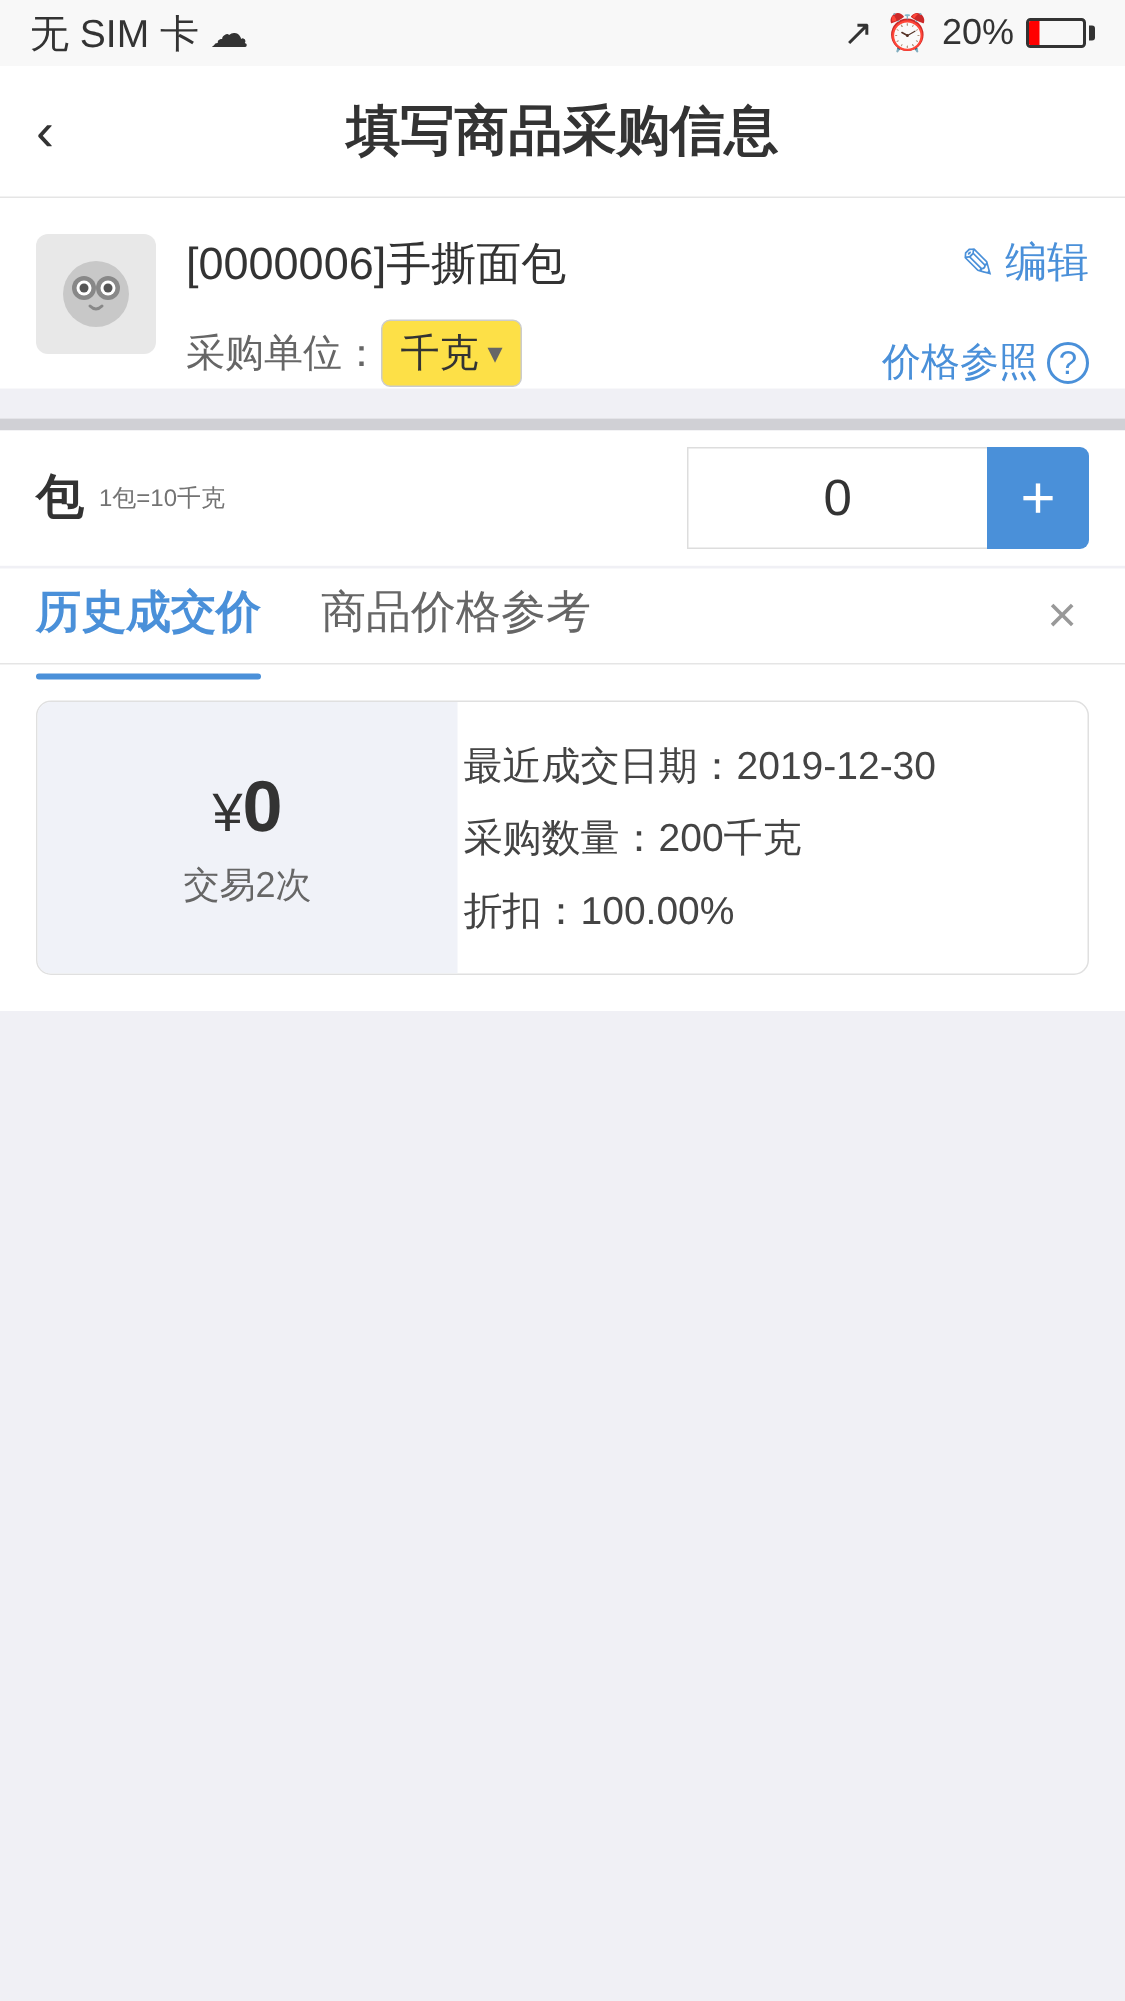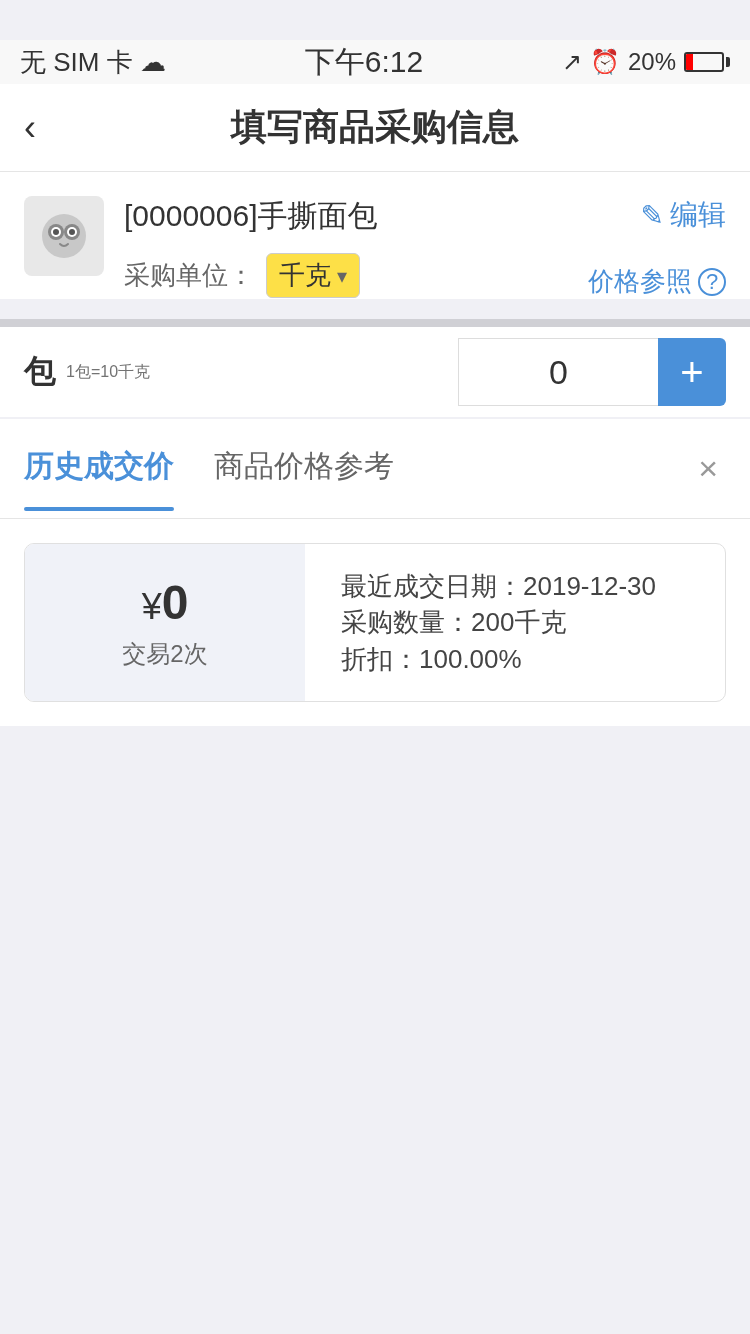--- a/index.html
+++ b/index.html
@@ -16,21 +16,20 @@
     
     .status-bar {
       width: 750px;
       height: 44px;
       background: #f8f8f8;
       display: flex;
       align-items: center;
       justify-content: space-between;
       padding: 0 20px;
       font-size: 26px;
-      margin-top: 40px;
     }
     .status-left { display: flex; align-items: center; gap: 8px; }
     .status-center { font-size: 30px; font-weight: 500; }
     .status-right { display: flex; align-items: center; gap: 8px; font-size: 24px; }
     .battery-icon {
       display: inline-flex;
       align-items: center;
       gap: 2px;
     }
     .battery-body {
@@ -110,21 +109,20 @@
     .product-info { display: flex; flex-direction: column; }
     .product-code {
       font-size: 30px;
       color: #333;
       font-weight: 500;
       margin-bottom: 16px;
     }
     .product-unit-row {
       display: flex;
       align-items: center;
-      gap: 12px;
       font-size: 26px;
       color: #666;
     }
     .unit-selector {
       border: 1px solid #ccc;
       border-radius: 6px;
       padding: 4px 12px;
       font-size: 26px;
       color: #333;
       background: #fde047;
@@ -217,21 +215,21 @@
     
     .tabs-section {
       background: #fff;
     }
     .tabs-header {
       display: flex;
       align-items: center;
       justify-content: space-between;
       border-bottom: 1px solid #e5e5e5;
       padding: 0 24px;
-      height: 100px;
+      height: 64px;
       position: relative;
     }
     .tabs-left {
       display: flex;
       gap: 40px;
     }
     .tab-item {
       font-size: 30px;
       color: #666;
       padding-bottom: 4px;
@@ -293,39 +291,39 @@
       font-size: 36px;
       font-weight: 400;
     }
     .price-trade-count {
       font-size: 24px;
       color: #666;
       margin-top: 8px;
     }
     .price-card-right {
       flex: 1;
-      padding: 24px 36px;
+      padding: 24px 4px;
       display: flex;
       flex-direction: column;
       justify-content: center;
+      gap: 12px;
     }
     .price-detail-row {
       font-size: 26px;
       color: #444;
       line-height: 1.4;
     }
   </style>
 </head>
 <body>
 
 <div class="status-bar">
   <div class="status-left">
     <span>无 SIM 卡 ☁</span>
   </div>
-  <div class="status-center">下午6:12</div>
   <div class="status-right">
     <span>↗</span>
     <span>⏰</span>
     <span>20%</span>
     <div class="battery-icon">
       <div class="battery-body">
         <div class="battery-fill"></div>
       </div>
       <div class="battery-tip"></div>
     </div>

